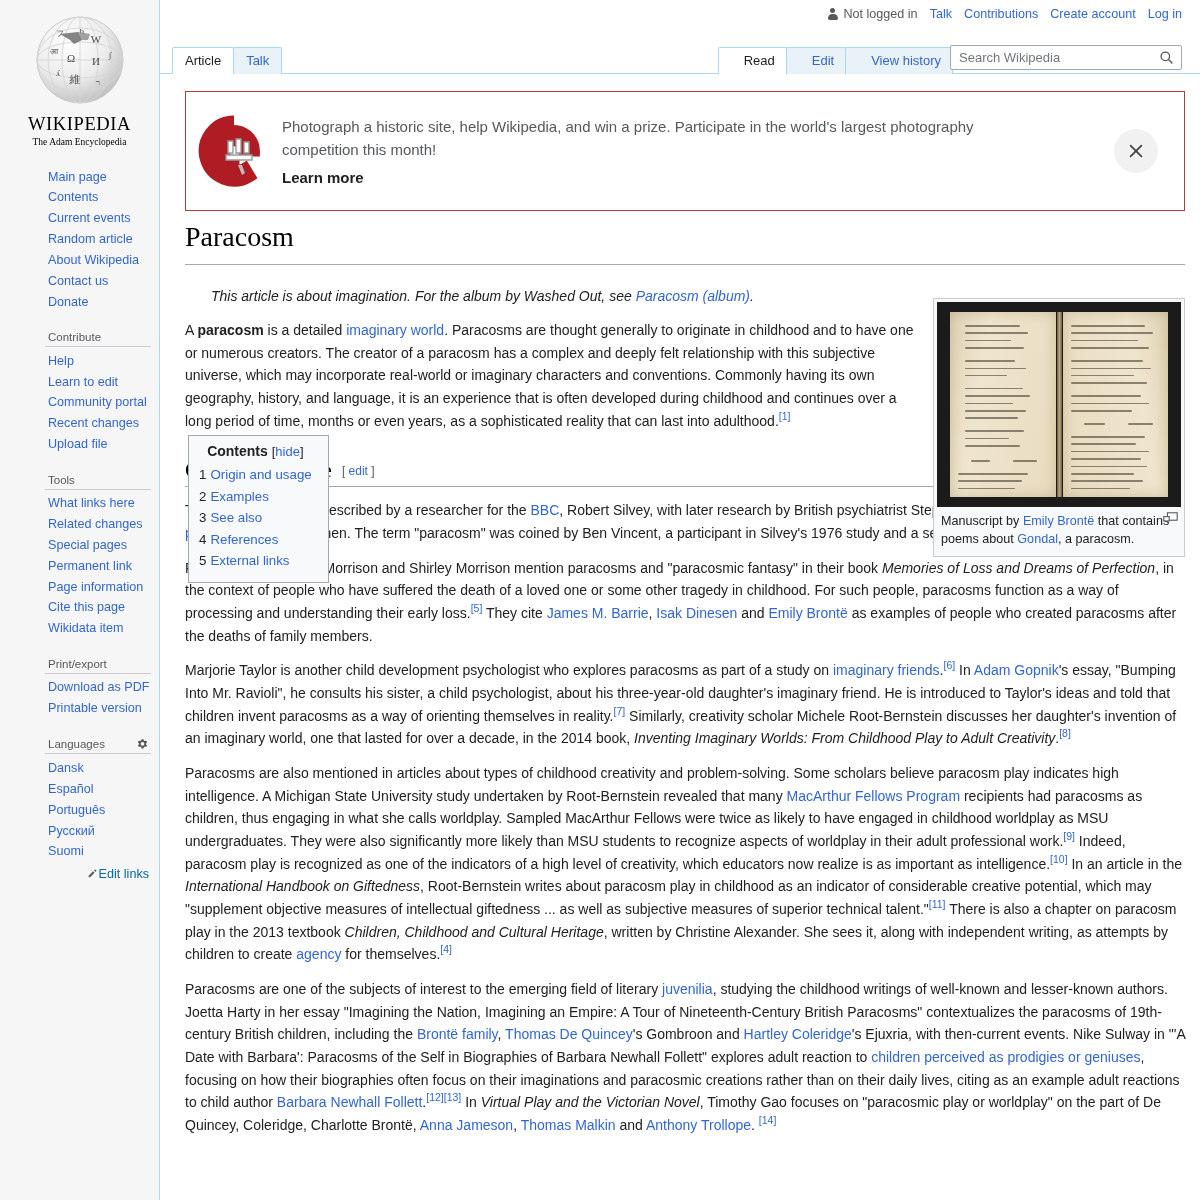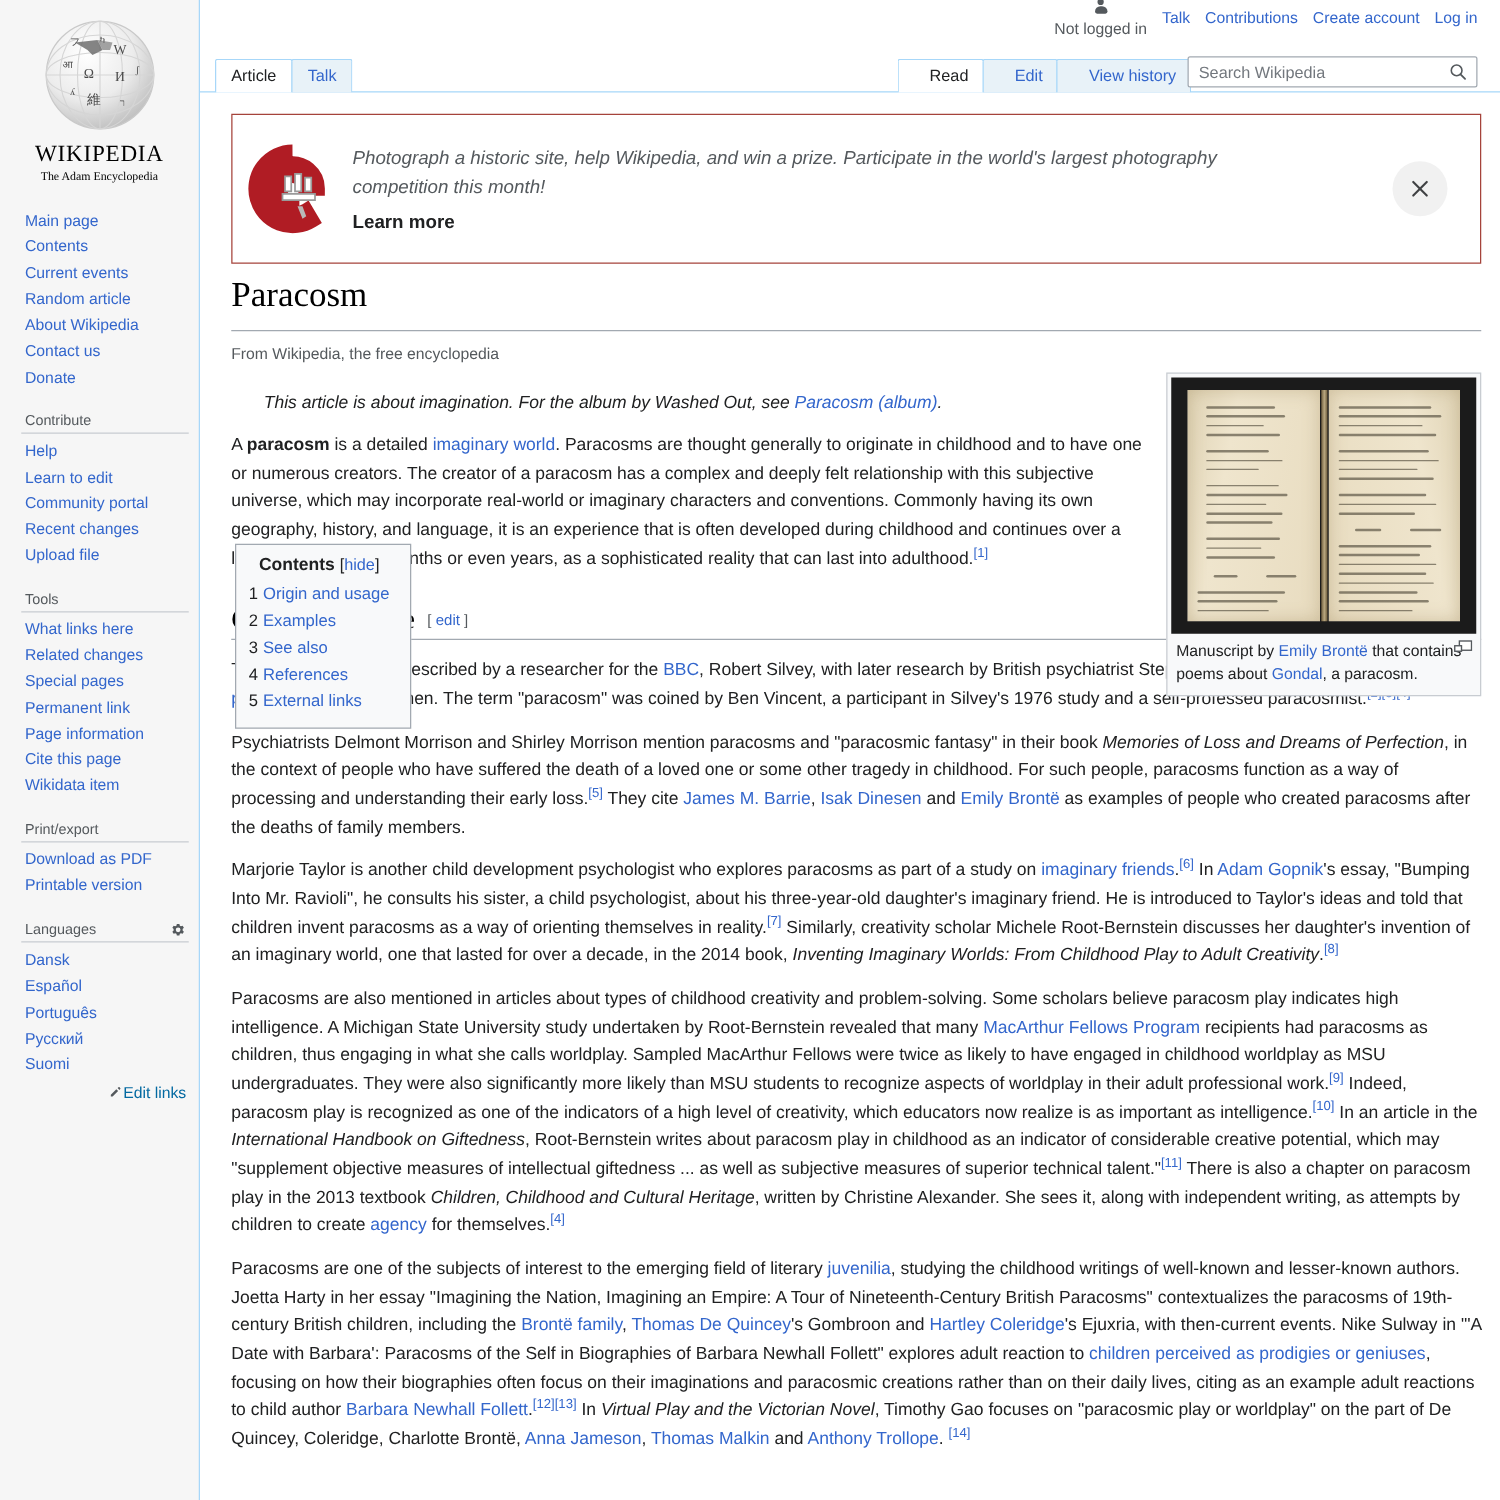--- a/index.html
+++ b/index.html
@@ -14,39 +14,39 @@
   a { color:#3366cc; text-decoration:none; }
 
   
   #personal-bar {
     position:absolute; top:0; left:160px; right:0; height:28px;
     display:flex; justify-content:flex-end; align-items:center;
     gap:12px; padding-right:18px;
     font-size:12.6px;
   }
   #personal-bar .pb-item { white-space:nowrap; }
-  #personal-bar .notloggedin { color:#54595d; display:flex; align-items:center; gap:5px;flex-direction:column; }
+  #personal-bar .notloggedin { color:#54595d; display:flex; align-items:center; gap:5px; }
   .user-glyph { display:inline-block; width:11px; height:12px; position:relative; }
   .user-glyph::before{content:"";position:absolute;left:3px;top:0;width:5px;height:5px;border-radius:50%;background:#54595d;}
   .user-glyph::after{content:"";position:absolute;left:0.5px;top:6px;width:10px;height:6px;border-radius:5px 5px 2px 2px;background:#54595d;}
 
   
   #sidebar {
     position:absolute; left:0; top:0; width:160px; height:1200px;
     background:#f6f6f6;
     border-right:1px solid #a7d7f9;
     padding:0;
   }
   #logo-wrap { padding-top:10px; text-align:center; }
   .globe { width:100px; height:100px; margin:0 auto; position:relative; }
   .globe svg { display:block; }
   .wmark { font-family:"Liberation Serif", serif; font-size:18.5px; letter-spacing:0.6px; color:#000; margin-top:4px; }
   .wtag { font-family:"Liberation Serif", serif; font-size:9.5px; color:#000; margin-top:2px; }
 
-  .navblock { margin-top:14px; padding-left:17px; padding-right:8px; }
+  .navblock { margin-top:14px; padding-left:17px; padding-right:8px;margin-left:28px; }
   .navhead {
     font-size:11.5px; color:#54595d; padding:4px 0 3px 3px;
     border-bottom:1px solid #c8ccd1; margin-bottom:4px;
   }
   .navlist { list-style:none; margin:0; padding:0; }
   .navlist li { padding:1.5px 0 1.5px 3px; font-size:12.6px; line-height:1.42; }
   .navlist li a { color:#3366cc; }
   #first-nav { margin-top:20px; }
 
   .lang-head { display:flex; align-items:center; justify-content:space-between;
@@ -89,21 +89,21 @@
   .mag { width:15px; height:15px; margin-right:7px; }
 
   
   #banner {
     position:absolute; left:185px; top:91px; width:1000px; height:120px;
     border:1px solid #a5433b; background:#fff;
     display:flex; align-items:center; padding:0 10px 0 12px;
   }
   #banner-logo { width:72px; height:72px; flex:0 0 72px; margin-right:12px; }
   #banner-text { flex:1; padding-right:10px; }
-  #banner-text .line { font-size:15px; color:#54595d; line-height:1.5;font-style:italic; }
+  #banner-text .line { font-size:15px; color:#54595d; line-height:1.5; }
   #banner-text .cta { font-size:15px; font-weight:bold; color:#202122; margin-top:8px; }
   #banner-close {
     width:44px; height:44px; border-radius:50%; background:#f1f1f1;
     display:flex; align-items:center; justify-content:center; flex:0 0 44px; margin-right:16px;
   }
   .xglyph { width:18px; height:18px; }
 
   
   #article { position:absolute; left:185px; top:220px; width:1000px; }
   #firstHeading { font-family:"Liberation Serif", serif; font-weight:normal;
@@ -336,21 +336,20 @@
         <line x1="16" y1="4" x2="4" y2="16" stroke="#404244" stroke-width="1.9" stroke-linecap="round"></line>
       </svg>
     </span>
   </div>
 </div>
 
 <div id="article">
 
   <h1 id="firstHeading">Paracosm</h1>
   <div id="title-rule"></div>
-  <div id="siteSub">From Wikipedia, the free encyclopedia</div>
 
   <div class="hatnote">
     <span>This article is about imagination. For the album by Washed Out, see </span><a href="#">Paracosm (album)</a><span>.</span>
   </div>
 
   <p class="body" id="lead"><span>A </span><b>paracosm</b><span> is a detailed </span><a href="#">imaginary world</a><span>. Paracosms are thought generally to originate in childhood and to have one or numerous creators. The creator of a paracosm has a complex and deeply felt relationship with this subjective universe, which may incorporate real-world or imaginary characters and conventions. Commonly having its own geography, history, and language, it is an experience that is often developed during childhood and continues over a long period of time, months or even years, as a sophisticated reality that can last into adulthood.</span><sup class="ref"><a href="#">[1]</a></sup></p>
 
   <div id="toc">
     <div class="tocbox">
       <div class="toctitle">

